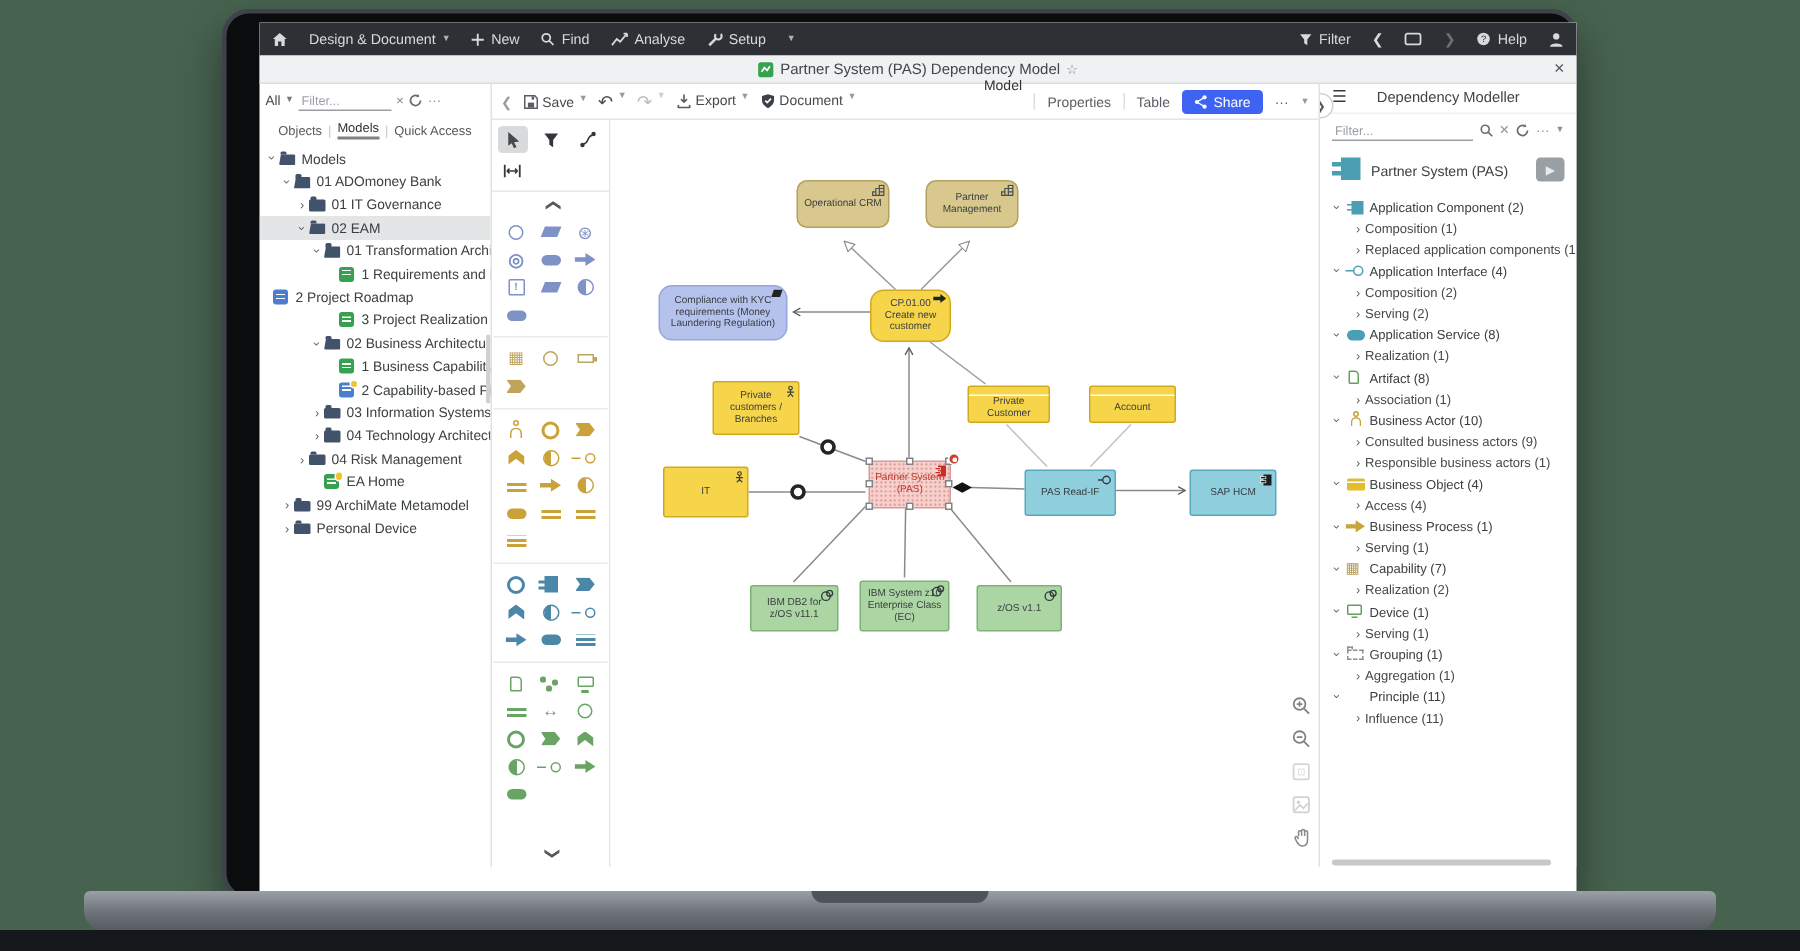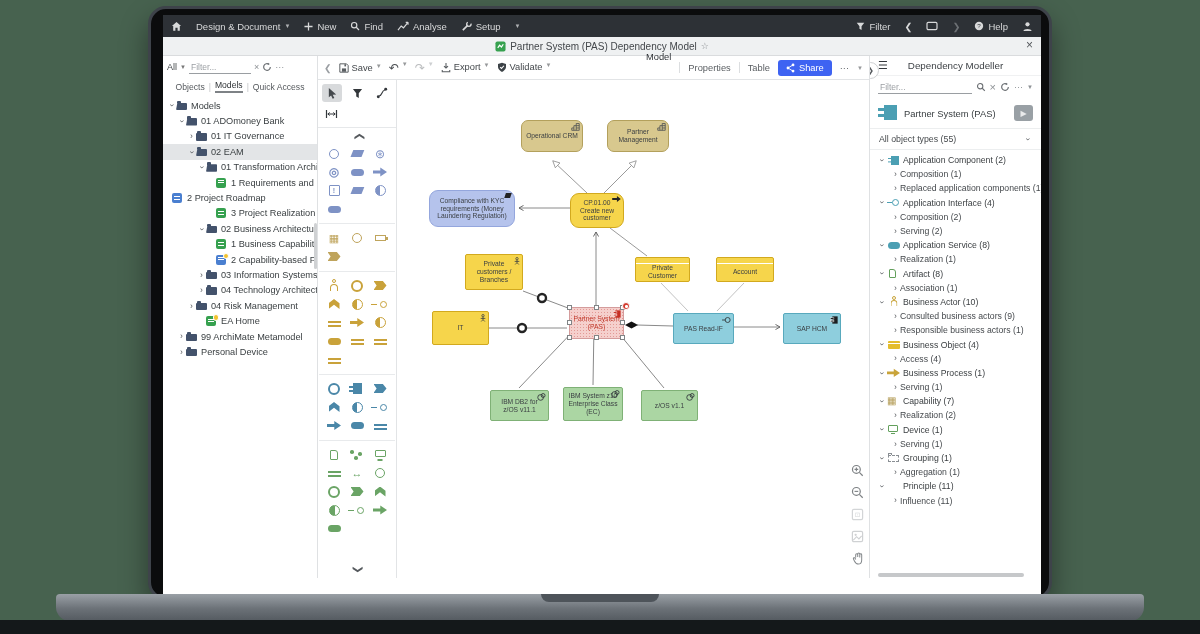--- a/index.html
+++ b/index.html
@@ -4,21 +4,21 @@
 <style>
   html,body{margin:0;padding:0}
   body{width:1200px;height:634px;overflow:hidden;background:#47624f;font-family:"Liberation Sans",sans-serif;position:relative}
   .stage{position:absolute;inset:0}
   
   .laptop-screen{position:absolute;left:148px;top:6px;width:904px;height:594px;background:#0b0c0d;border:3px solid #3e434a;border-radius:18px;box-shadow:0 14px 28px rgba(0,0,0,.4);box-sizing:border-box}
   .laptop-base{position:absolute;left:56px;top:594px;width:1088px;height:27px;background:linear-gradient(#9aa0a6,#6b7177 55%,#545a60);border-radius:4px 4px 14px 14px}
   .base-notch{position:absolute;left:50%;top:0;transform:translateX(-50%);width:118px;height:8px;background:#4e545a;border-radius:0 0 8px 8px}
   .floor-shadow{position:absolute;left:0;top:620px;width:1200px;height:14px;background:#14181a}
   
-  .app{position:absolute;left:12px;top:6px;width:878px;height:607px;background:#fff;overflow:hidden;font-size:10px;color:#3c4144}
+  .app{position:absolute;left:22px;top:6px;width:878px;height:607px;background:#fff;overflow:hidden;font-size:10px;color:#3c4144}
   .topbar{height:22px;background:#2d3136;display:flex;align-items:center;color:#d8d9da;padding:0 8px;box-sizing:border-box;gap:14px}
   .tb-item{display:flex;align-items:center;gap:4px;font-size:9.5px;white-space:nowrap}
   .tb-caret{font-size:6px;color:#aeb0b2}
   .tb-spacer{flex:1}
   .tb-dim{color:#6c7074}
   .docbar{height:18px;background:#eff1f2;border-bottom:1px solid #dadcde;display:flex;align-items:center;justify-content:center;position:relative;gap:4px}
   .doc-title{font-size:10px;color:#43474b}
   .doc-star{font-size:9px;color:#8a8e92}
   .doc-close{position:absolute;right:8px;top:1px;font-size:12px;color:#55595d;cursor:default}
   .panels{display:flex;height:522px}
@@ -386,21 +386,21 @@
                   <path d="M1.5 9.5 V11.5 H10.5 V9.5" fill="none" stroke="#5a5e62" stroke-width="1.3"></path>
                 </svg>
               <span>Export</span>
                 <span class="ct-caret">▼</span>
             </span>
             <span class="ct-group">
               <svg width="10" height="11" viewBox="0 0 12 13">
                   <path d="M6 0.8 L10.8 2.3 V6 C10.8 9.4 6 12 6 12 C6 12 1.2 9.4 1.2 6 V2.3 Z" fill="#3c4247"></path>
                   <path d="M3.8 6 L5.4 7.6 L8.4 4.4" fill="none" stroke="#fff" stroke-width="1.3"></path>
                 </svg>
-              <span>Validate</span>
+              <span>Document</span>
                 <span class="ct-caret">▼</span>
             </span>
             <span class="ct-right">
               <span class="ct-tab active">Model</span>
               <span class="ct-sep"></span>
               <span class="ct-tab">Properties</span>
               <span class="ct-sep"></span>
               <span class="ct-tab">Table</span>
               <span class="share-btn">
                 <svg width="9" height="10" viewBox="0 0 11 12">
@@ -678,24 +678,20 @@
                 <path d="M8.2 0.8 L9 3 L6.6 3.4 Z" fill="#6a6e72"></path>
               </svg>
             <span class="mini">···</span>
             <span class="tb-caret" style="color:#8d9195">▼</span>
           </div>
           <div class="rp-root">
             <span class="comp-ico-lg"></span>
             <span class="rp-root-label">Partner System (PAS)</span>
             <span class="play-btn">▶</span>
           </div>
-          <div class="rp-scope">
-            <span>All object types (55)</span>
-            <span class="chev d">›</span>
-          </div>
           <div class="rtree" id="right-tree">
               <div class="rrow">
                 <span class="chev d">›</span>
                 <span class="ri ri-ac"></span>
                 <span>Application Component (2)</span>
               </div>
               <div class="rrow child">
                 <span class="chev">›</span>
                 <span>Composition (1)</span>
               </div>

